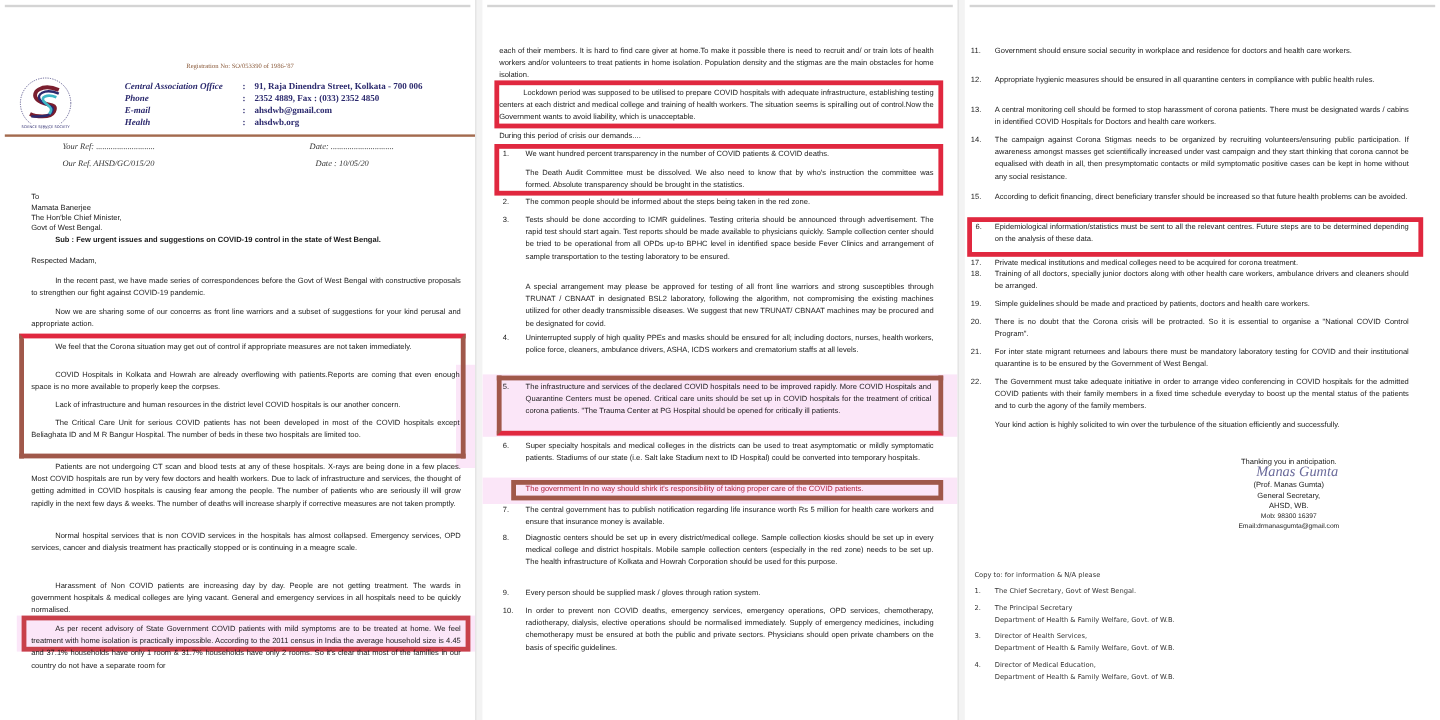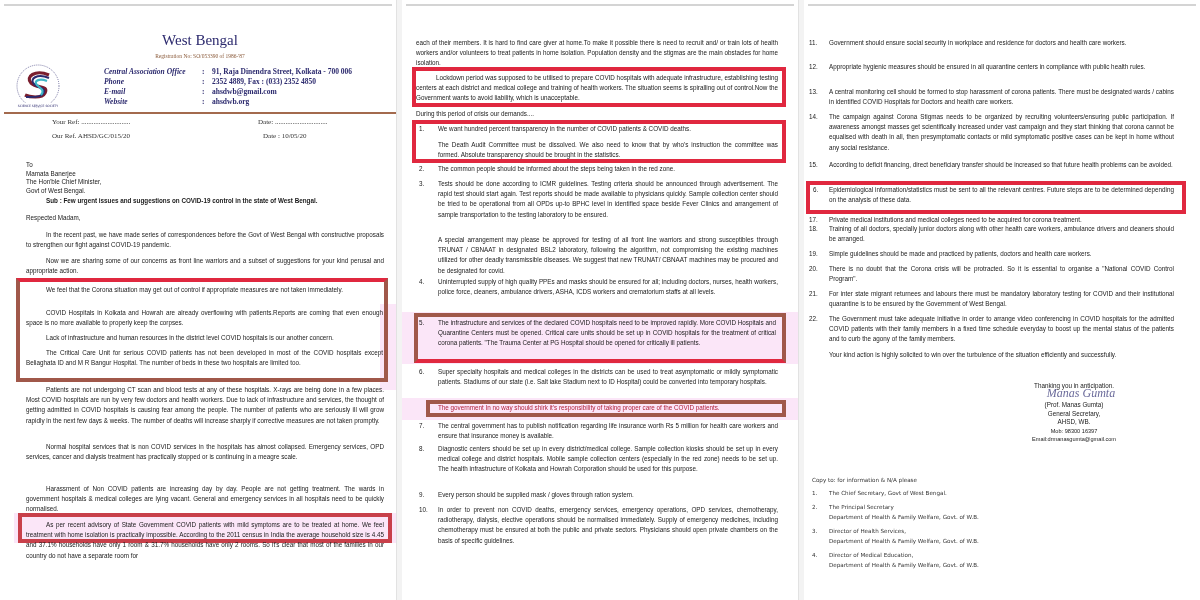--- a/index.html
+++ b/index.html
@@ -31,21 +31,21 @@
   .org-sub { position:absolute; top:32px; left:0; width:400px; text-align:center;
     font-family:"Liberation Serif", serif; font-size:15px; color:#2c2a6e; }
   .org-reg { position:absolute; top:53px; left:0; width:400px; text-align:center;
     font-family:"Liberation Serif", serif; font-size:5.5px; color:#8a5a3a; }
   .logo { position:absolute; top:63px; left:15px; width:46px; height:46px; }
   .contact { position:absolute; left:64px; font-family:"Liberation Serif", serif;
     font-weight:bold; font-size:7.5px; color:#2c2a6e; line-height:10px; }
   .contact .lbl { font-style:italic; display:inline-block; width:98px;margin-left:40px; }
   .contact .colon { display:inline-block; width:10px; }
   .hdr-rule { position:absolute; top:112px; left:4px; width:392px; height:1.5px; background:#a36a4e; }
-  .ref { position:absolute; font-family:"Liberation Serif", serif; 
+  .ref { position:absolute; font-family:"Liberation Serif", serif; font-style:italic;
     font-size:7px; color:#333;text-align:right; }
 
   
   .box { position:absolute; box-sizing:border-box; }
   .box-red { border:4px solid #e0283f; }
   .box-brown { border:4px solid #a0584a; }
   .box-mixed { border:4px solid #a0584a; border-top-color:#e0283f; }
   .pinkband { position:absolute; background:#fbe6f8; }
 
   .num { position:absolute; font-size:6.3px; line-height:10.2px; }
@@ -54,21 +54,20 @@
   .sig { font-family:"Liberation Serif", serif; font-style:italic; color:#6a6a9a; font-size:12px; }
   .copy { font-family:"DejaVu Sans", sans-serif; font-size:5.6px; line-height:10.5px; color:#333; }
   .center { text-align:center; }
 </style>
 </head>
 <body>
 
 <div class="page" id="p1">
   <div class="topline"></div>
 
-  <div class="org-sub">West Bengal</div>
   <div class="org-reg">Registration No: SO/053390 of 1986-'87</div>
 
   <div class="logo">
     <svg width="46" height="46" viewBox="0 0 46 46">
       <circle cx="23" cy="23" r="21" fill="none" stroke="#2c2a6e" stroke-width="0.6" stroke-dasharray="1 1"></circle>
       <path d="M34 12 C20 6 10 14 16 20 C22 26 34 22 30 30 C27 36 14 34 10 32" fill="none" stroke="#7a1e2e" stroke-width="3.2"></path>
       <path d="M34 15 C22 10 14 16 19 21 C24 26 32 24 28 31 C25 35 16 34 11 34" fill="none" stroke="#2c2a6e" stroke-width="2"></path>
       <path d="M32 18 C24 15 18 18 22 22 C26 26 30 27 26 32" fill="none" stroke="#3fb7c6" stroke-width="2.2"></path>
       <rect x="4" y="40" width="38" height="4" fill="#fff"></rect>
       <text x="23" y="43.5" font-size="3" text-anchor="middle" fill="#2c2a6e" font-family="DejaVu Sans, sans-serif">SCIENCE SERVICE SOCIETY</text>
@@ -78,21 +77,21 @@
   <div class="contact" style="top:67px">
     <span class="lbl">Central Association Office</span><span class="colon">:</span><span>91, Raja Dinendra Street, Kolkata - 700 006</span>
   </div>
   <div class="contact" style="top:77px">
     <span class="lbl">Phone</span><span class="colon">:</span><span>2352 4889, Fax : (033) 2352 4850</span>
   </div>
   <div class="contact" style="top:87px">
     <span class="lbl">E-mail</span><span class="colon">:</span><span>ahsdwb@gmail.com</span>
   </div>
   <div class="contact" style="top:97px">
-    <span class="lbl">Website</span><span class="colon">:</span><span>ahsdwb.org</span>
+    <span class="lbl">Health</span><span class="colon">:</span><span>ahsdwb.org</span>
   </div>
   <div class="hdr-rule"></div>
 
   <div class="ref" style="top:118px;left:52px">Your Ref: ............................</div>
   <div class="ref" style="top:132px;left:52px">Our Ref. AHSD/GC/015/20</div>
   <div class="ref" style="top:118px;left:258px">Date: ..............................</div>
   <div class="ref" style="top:132px;left:263px">Date : 10/05/20</div>
 
   <div class="abs t" style="top:161px;left:26px;width:360px;line-height:8.5px">
     <div>To</div>

